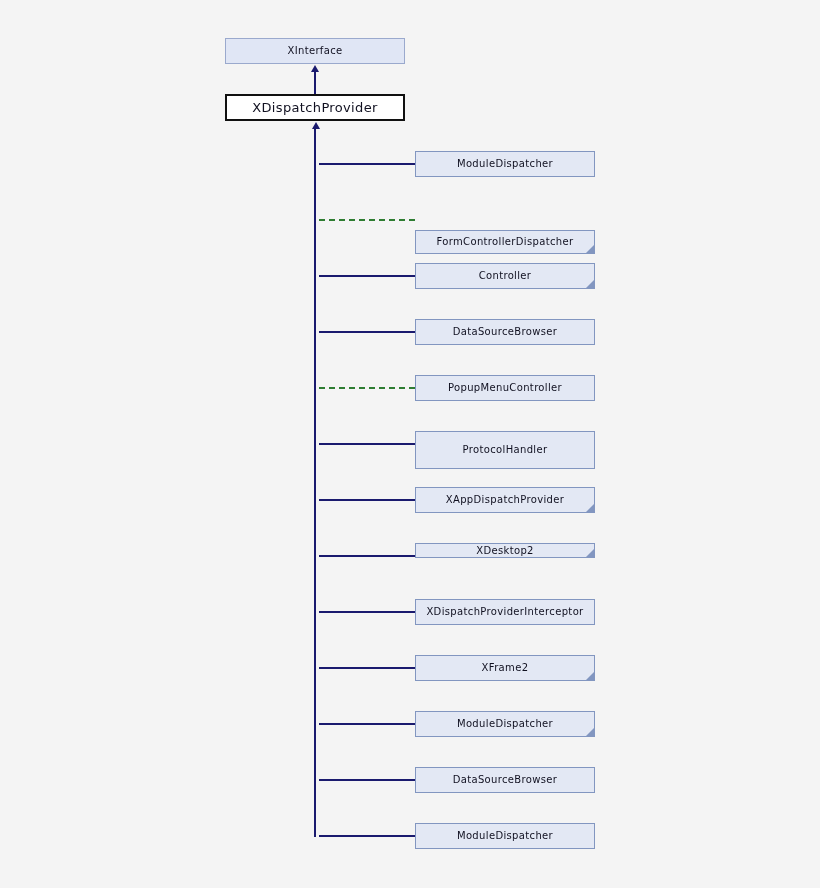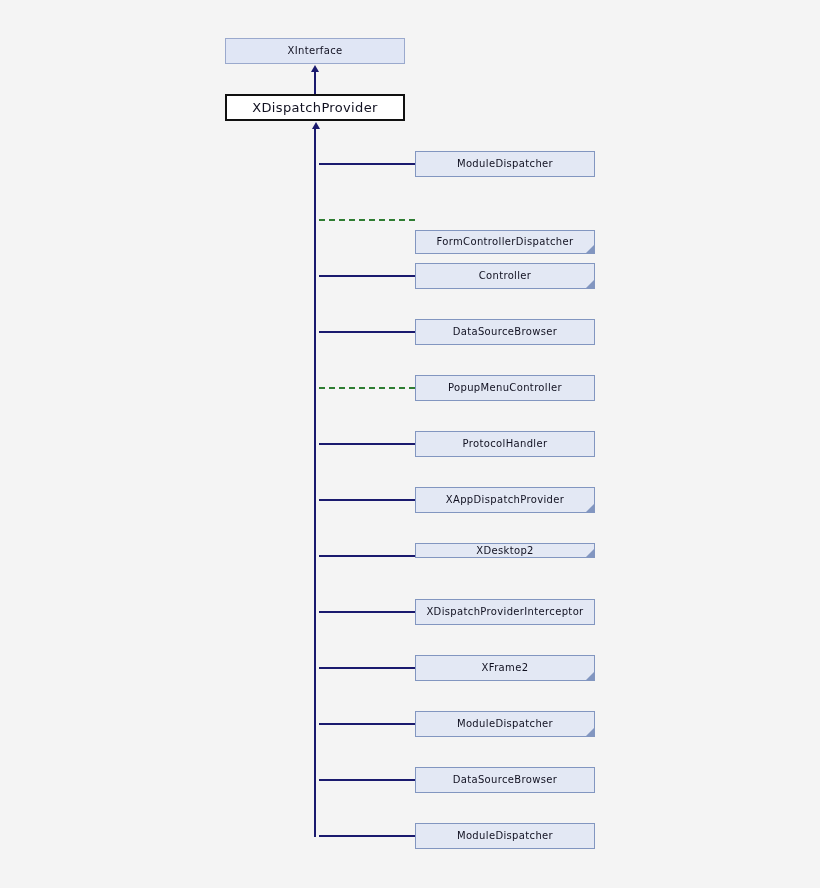--- a/index.html
+++ b/index.html
@@ -128,21 +128,21 @@
       </div>
       <div class="edge-h" style="left: 319px; top: 331px; width: 96px;"></div>
       <div class="node" style="left: 415px; top: 319px; width: 180px; height: 26px;">
         <span>DataSourceBrowser</span>
       </div>
       <div class="edge-h dashed" style="left: 319px; top: 387px; width: 96px;"></div>
       <div class="node" style="left: 415px; top: 375px; width: 180px; height: 26px;">
         <span>PopupMenuController</span>
       </div>
       <div class="edge-h" style="left: 319px; top: 443px; width: 96px;"></div>
-      <div class="node" style="left: 415px; top: 431px; width: 180px; height: 26px;">
+      <div class="node" style="left: 415px; top: 431px; width: 180px; height: 38px;">
         <span>ProtocolHandler</span>
       </div>
       <div class="edge-h" style="left: 319px; top: 499px; width: 96px;"></div>
       <div class="node folded" style="left: 415px; top: 487px; width: 180px; height: 26px;">
         <span>XAppDispatchProvider</span>
       </div>
       <div class="edge-h" style="left: 319px; top: 555px; width: 96px;"></div>
       <div class="node folded" style="left: 415px; top: 543px; width: 180px; height: 15px;">
         <span>XDesktop2</span>
       </div>

